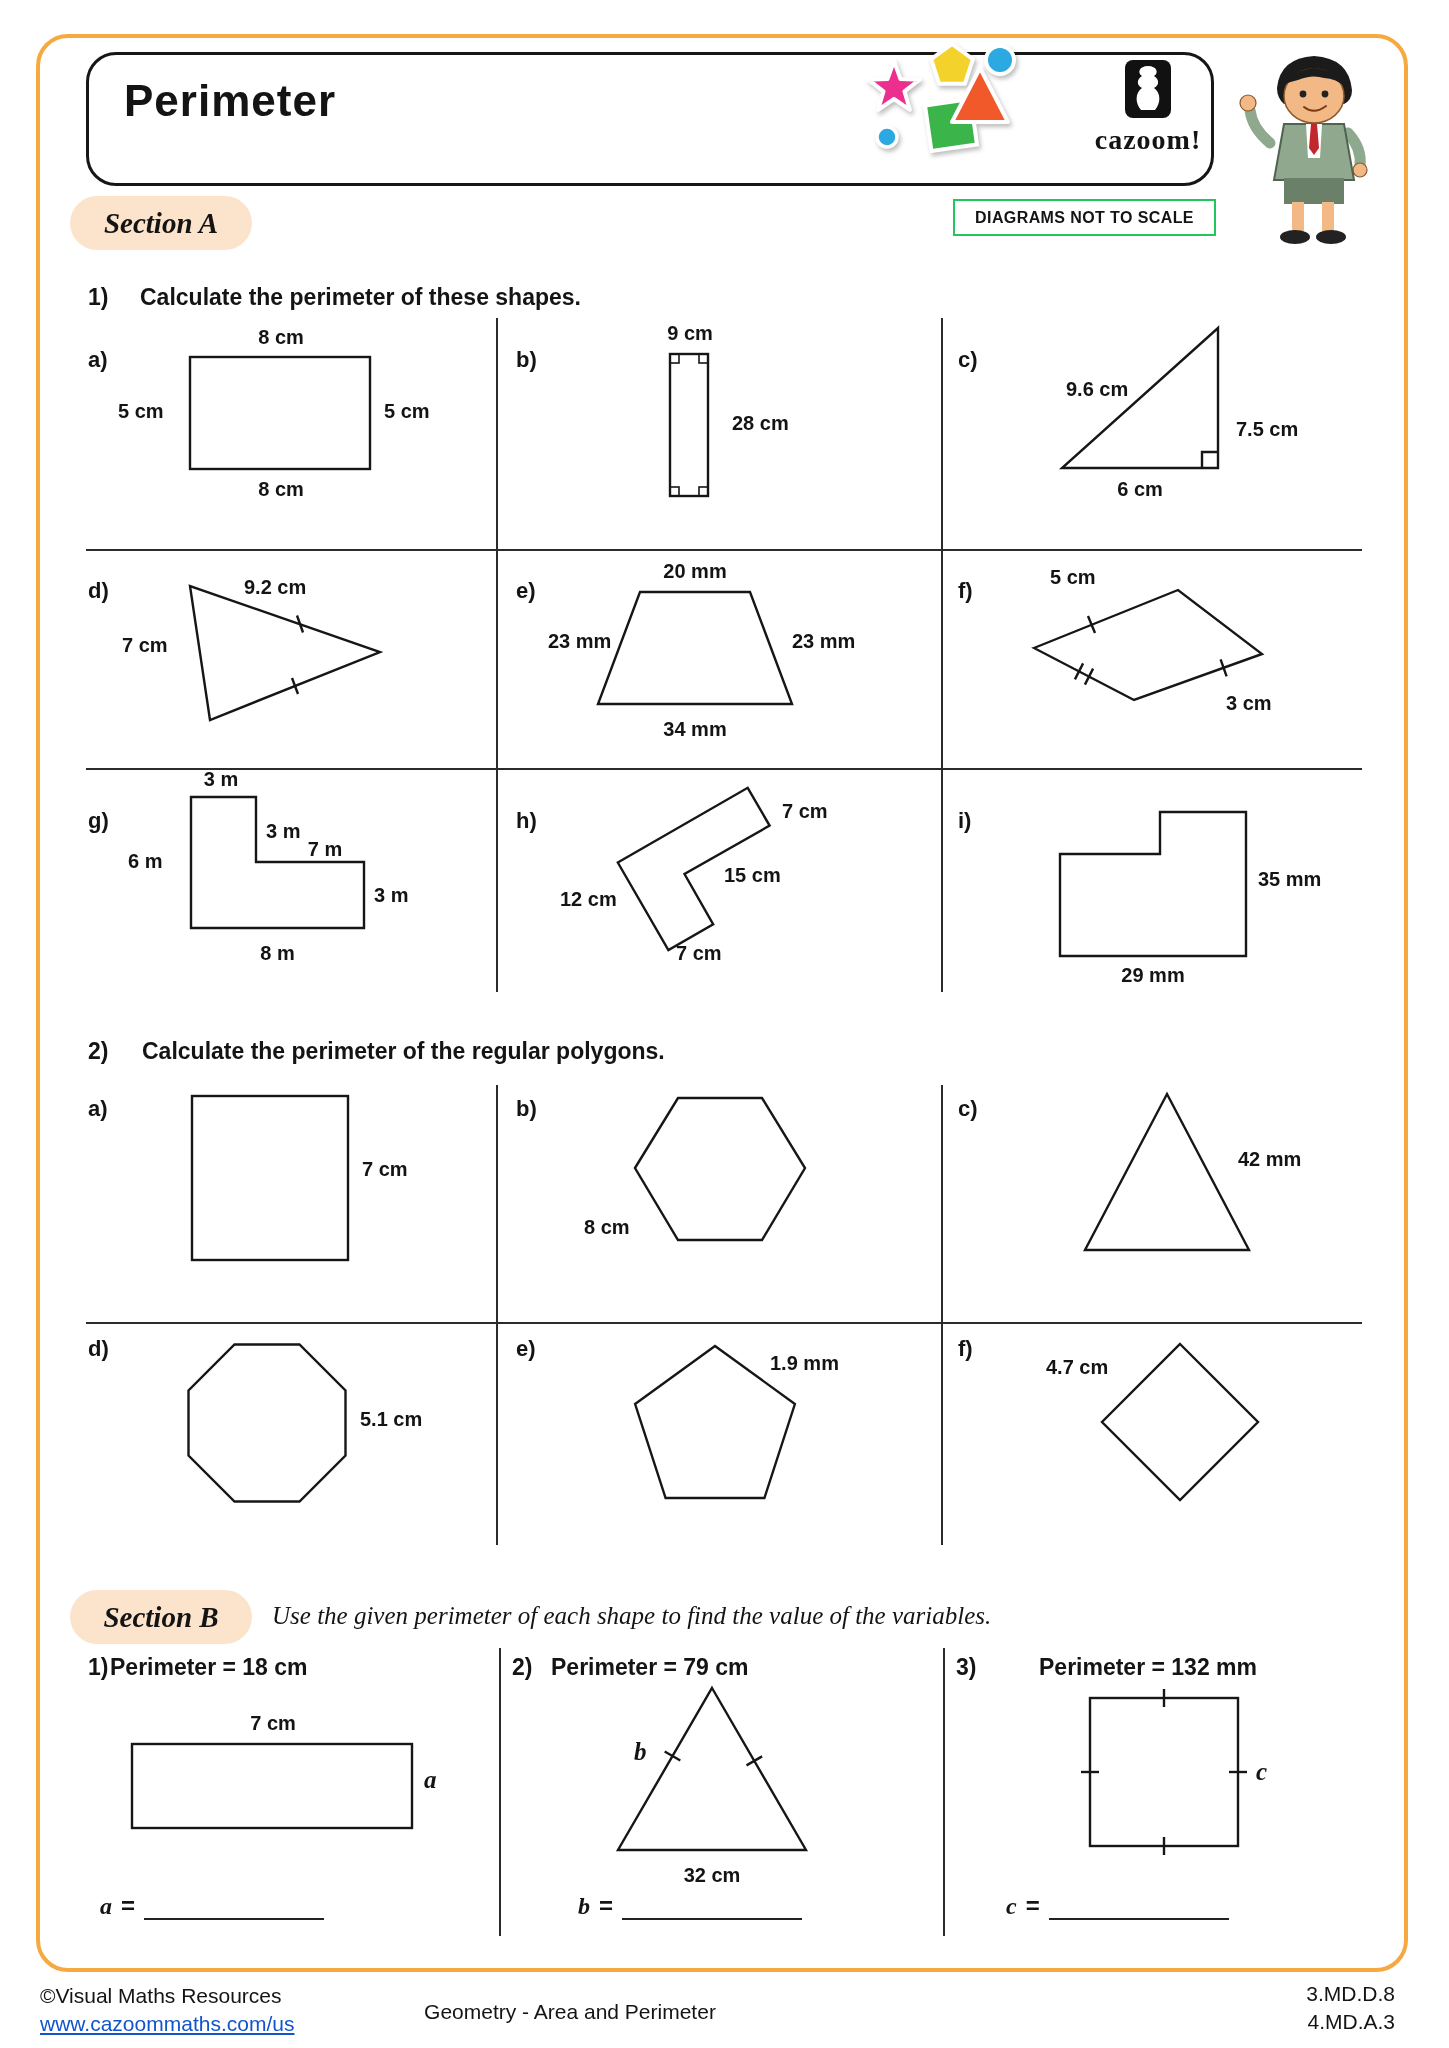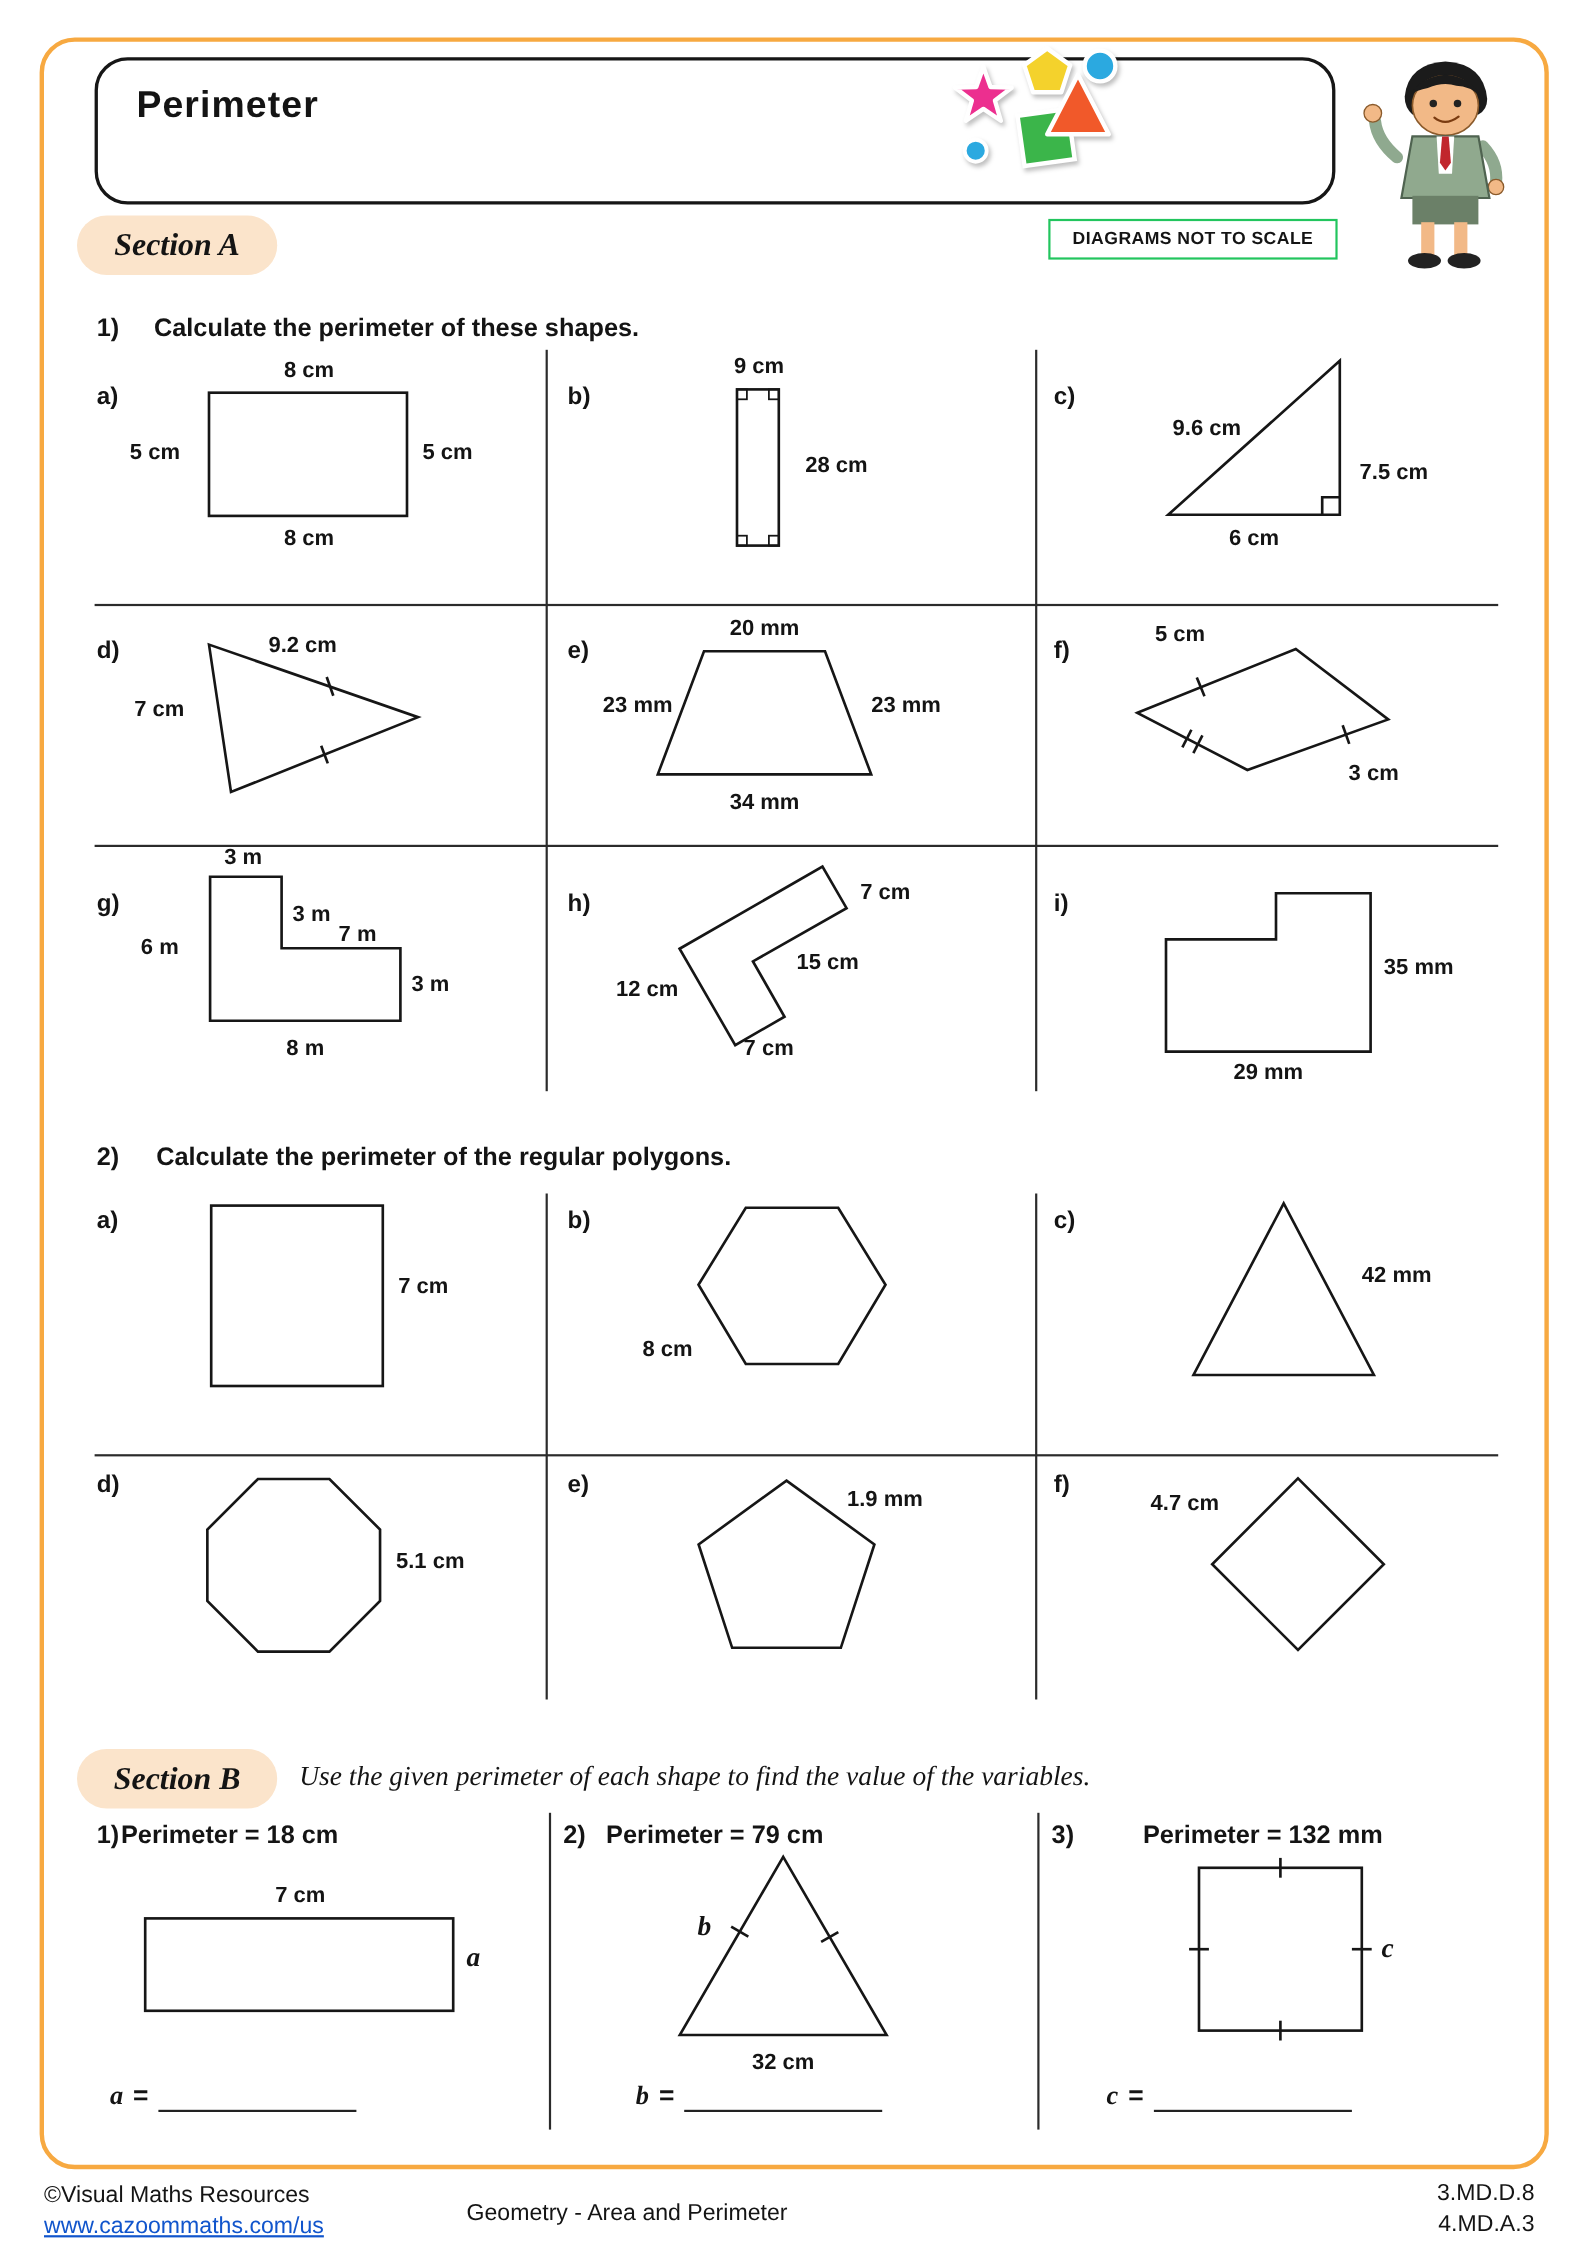--- a/index.html
+++ b/index.html
@@ -4,21 +4,21 @@
 <style>
   *{margin:0;padding:0;box-sizing:border-box}
   html,body{background:#fff}
   .page{position:relative;width:1449px;height:2048px;background:#fff;overflow:hidden;
         font-family:"Liberation Sans",sans-serif;color:#141414}
   .abs{position:absolute}
   .outer-border{position:absolute;left:36px;top:34px;width:1372px;height:1938px;
         border:4px solid var(--c-border,#F7A941);border-radius:32px}
   .header-box{position:absolute;left:86px;top:52px;width:1128px;height:134px;
         border:3px solid #161616;border-radius:30px;background:#fff}
-  .title{position:absolute;left:124px;top:76px;font-size:34px;font-weight:bold;letter-spacing:1px}
+  .title{position:absolute;left:124px;top:76px;font-size:44px;font-weight:bold;letter-spacing:1px}
   .badge{position:absolute;left:953px;top:199px;width:263px;height:37px;border:2px solid #22c55e;
         display:flex;align-items:center;justify-content:center;font-weight:bold;font-size:16px;letter-spacing:.4px}
   .section-label{position:absolute;width:182px;height:54px;background:var(--c-section_bg,#FBE4CB);
         border-radius:27px;display:flex;align-items:center;justify-content:center;
         font-family:"Liberation Serif",serif;font-style:italic;font-weight:bold;font-size:29px}
   .qhead{position:absolute;font-size:23px;font-weight:bold}
   .letter{position:absolute;font-size:22px;font-weight:bold}
   .dim{position:absolute;font-size:20px;font-weight:bold;white-space:nowrap}
   .dim.c{text-align:center}
   .vline{position:absolute;width:2px;background:#2b2b2b}
@@ -51,20 +51,27 @@
 
   <svg class="shape deco" style="left:852px;top:38px" width="180" height="120">
     <polygon points="42,23 48.5,41.1 67.7,41.7 52.5,53.4 57.9,71.8 42,61 26.1,71.8 31.5,53.4 16.3,41.7 35.5,41.1" style="fill:var(--c-star,#EC2F8F);stroke:#fff;stroke-width:4;stroke-linejoin:round"></polygon>
     <polygon points="100,6 120.9,21.2 112.9,45.8 87.1,45.8 79.1,21.2" style="fill:var(--c-pentagon,#F4D22C);stroke:#fff;stroke-width:4;stroke-linejoin:round"></polygon>
     <circle cx="148" cy="22" r="14" style="fill:var(--c-circle,#2BA9E0);stroke:#fff;stroke-width:4"></circle>
     <circle cx="35" cy="99" r="10" style="fill:var(--c-circle,#2BA9E0);stroke:#fff;stroke-width:3.5"></circle>
     <rect x="76" y="64" width="46" height="46" transform="rotate(-8 99 87)" style="fill:var(--c-square,#3BB54A);stroke:#fff;stroke-width:4"></rect>
     <polygon points="128,30 156,84 100,84" style="fill:var(--c-triangle,#F1592A);stroke:#fff;stroke-width:4;stroke-linejoin:round"></polygon>
   </svg>
 
+  <div class="abs" style="left:1078px;top:60px;width:140px;height:100px">
+    <svg width="140" height="62" style="position:absolute;left:0;top:0">
+      <rect x="47" y="0" width="46" height="58" rx="8" fill="#111"></rect>
+      <path fill="#fff" d="M70,6 C61,6 59,13 64,16 C59,19 58,25 64,28 C57,33 57,43 63,50 L77,50 C83,43 83,33 76,28 C82,25 81,19 76,16 C81,13 79,6 70,6 Z"></path>
+    </svg>
+    <div class="logo-text">cazoom!</div>
+  </div>
 
   <svg class="shape" style="left:1232px;top:48px" width="160" height="200">
     <path d="M38,95 Q20,80 18,62" stroke="#8FA98F" stroke-width="11" fill="none" stroke-linecap="round"></path>
     <circle cx="16" cy="55" r="8" fill="#F2B987" stroke="#8a5a2b" stroke-width="1.2"></circle>
     <path d="M116,85 Q130,100 128,118" stroke="#8FA98F" stroke-width="11" fill="none" stroke-linecap="round"></path>
     <circle cx="128" cy="122" r="7" fill="#F2B987" stroke="#8a5a2b" stroke-width="1.2"></circle>
     <path d="M45,40 Q48,10 82,8 Q117,10 120,42 Q120,52 112,56 L52,56 Q45,50 45,40Z" fill="#1b1b1b"></path>
     <ellipse cx="82" cy="48" rx="30" ry="27" fill="#F2B987" stroke="#8a5a2b" stroke-width="1.5"></ellipse>
     <path d="M50,38 Q60,22 82,20 Q106,22 114,40 Q104,30 92,30 Q80,26 66,32 Q56,34 50,38Z" fill="#1b1b1b"></path>
     <circle cx="71" cy="46" r="3.4" fill="#222"></circle>

